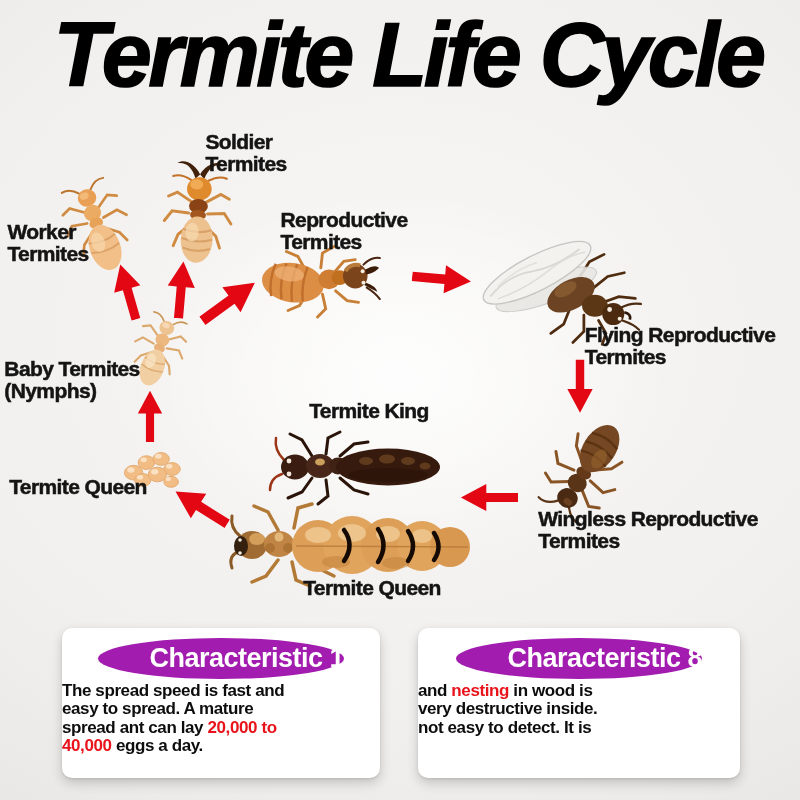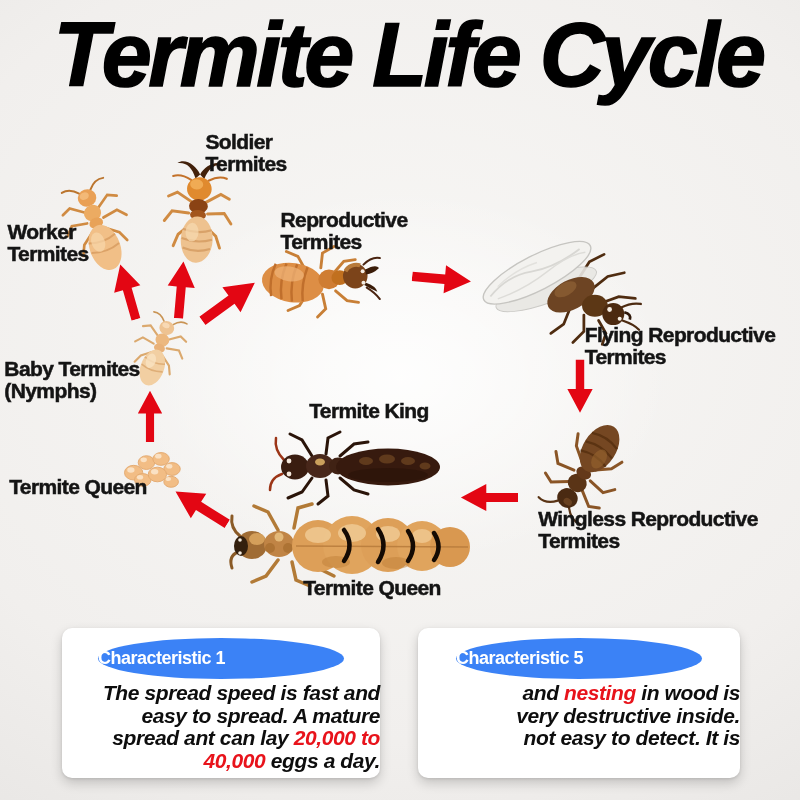--- a/index.html
+++ b/index.html
@@ -14,23 +14,23 @@
     -webkit-text-stroke:1.5px #000;white-space:nowrap}
   .stage-label{position:absolute;transform:translateX(-50%);font-size:21px;
     font-weight:900;line-height:1.05;color:#141414;letter-spacing:-0.6px;white-space:nowrap;
     -webkit-text-stroke:.5px #141414}
   .bug{position:absolute}
   .bug svg{display:block;width:100%;height:100%;overflow:visible}
   .arrow{position:absolute}
   .arrow svg{display:block;width:100%;height:100%}
   .card{position:absolute;top:628px;height:150px;background:#fff;border-radius:10px;
     box-shadow:0 5px 12px rgba(0,0,0,.18),0 1px 3px rgba(0,0,0,.10)}
-  .card-badge{width:246px;height:41px;margin:10px auto 3px;background:#3b82f6;border-radius:50%;
-    color:#fff;font-size:18px;font-weight:900;text-align:left;line-height:41px;letter-spacing:-0.5px}
-  .card-text{font-size:21px;font-weight:bold;font-style:italic;text-align:right;line-height:1.08;
+  .card-badge{width:246px;height:41px;margin:10px auto 3px;background:#a21caf;border-radius:50%;
+    color:#fff;font-size:27px;font-weight:900;text-align:right;line-height:41px;letter-spacing:-0.5px}
+  .card-text{font-size:17px;font-weight:bold;text-align:left;line-height:1.08;
     color:#0d0d0d;letter-spacing:-0.4px}
   .hl-red{color:#e8131b}
   .legs{fill:none;stroke-linecap:round}
 </style>
 </head>
 <body>
 
 <div class="page">
 
   <div class="halo"></div>
@@ -374,21 +374,21 @@
   <div class="card" style="left:62px;width:318px">
     <div class="card-badge">Characteristic 1</div>
     <div class="card-text">
         <div><span>The spread speed is fast and</span></div>
         <div><span>easy to spread. A mature</span></div>
         <div><span>spread ant can lay </span><span class="hl-red">20,000 to</span></div>
         <div><span class="hl-red">40,000</span><span> eggs a day.</span></div>
       </div>
   </div>
   <div class="card" style="left:418px;width:322px">
-    <div class="card-badge">Characteristic 5</div>
+    <div class="card-badge">Characteristic 8</div>
     <div class="card-text">
         <div><span>and </span><span class="hl-red">nesting</span><span> in wood is</span></div>
         <div><span>very destructive inside.</span></div>
         <div><span>not easy to detect. It is</span></div>
       </div>
   </div>
 
 </div>
 
 </body></html>

